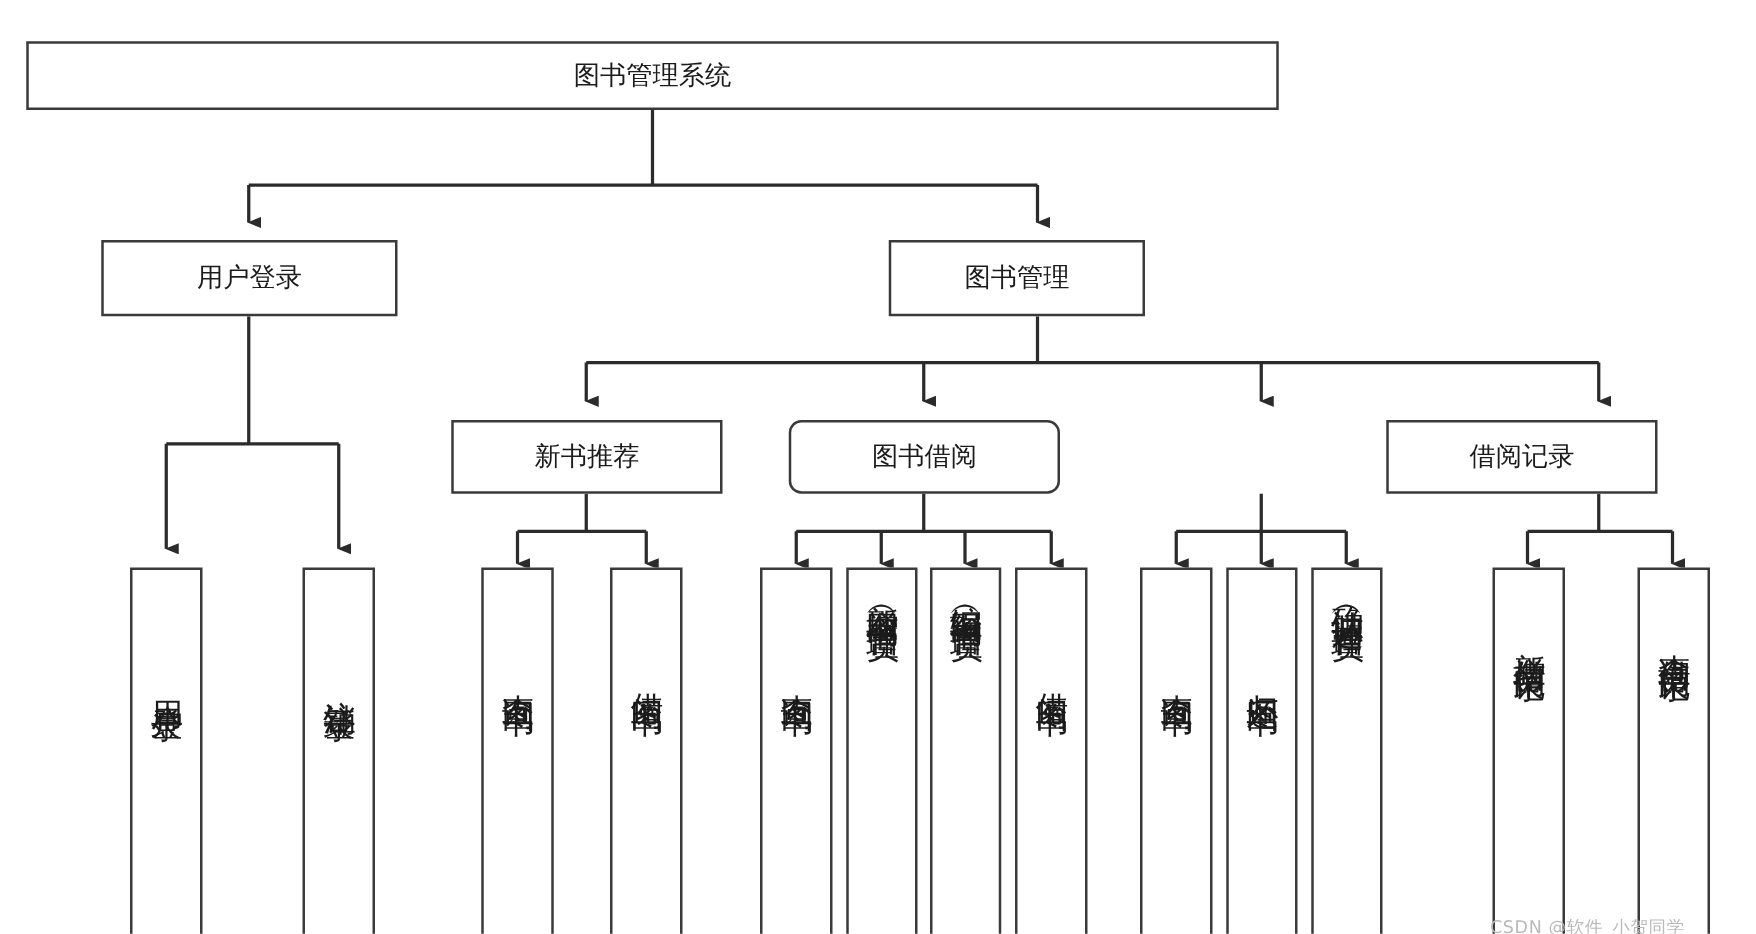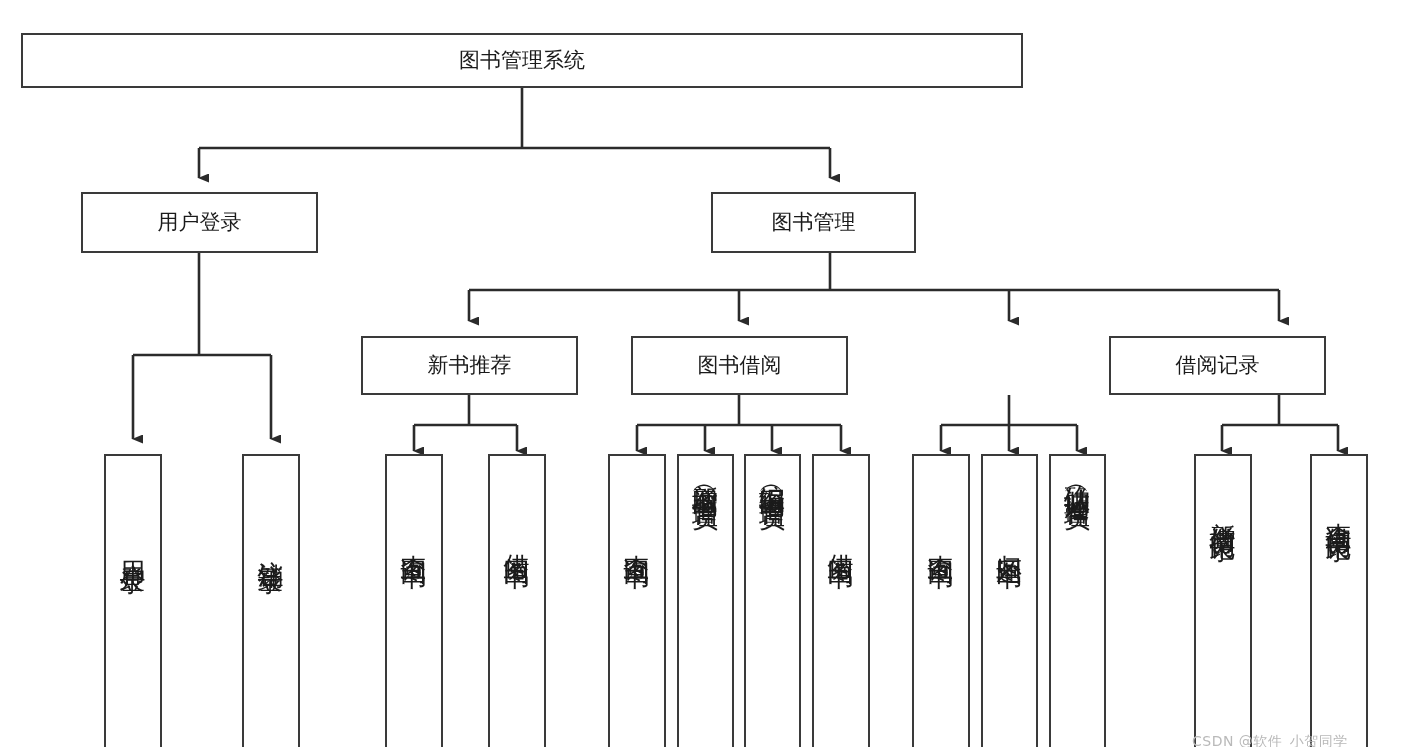--- a/index.html
+++ b/index.html
@@ -131,21 +131,21 @@
   <div class="node horiz" style="left:81px; top:172px; width:237px; height:61px;">
     <span class="node-label">用户登录</span>
   </div>
   <div class="node horiz" style="left:711px; top:172px; width:205px; height:61px;">
     <span class="node-label">图书管理</span>
   </div>
 
   <div class="node horiz" style="left:361px; top:316px; width:217px; height:59px;">
     <span class="node-label">新书推荐</span>
   </div>
-  <div class="node horiz" style="left:631px; top:316px; width:217px; height:59px;">
+  <div class="node horiz" style="left:631px; top:316px; width:217px; height:59px;border-radius:10px;">
     <span class="node-label">图书借阅</span>
   </div>
   <div class="node horiz" style="left:1109px; top:316px; width:217px; height:59px;">
     <span class="node-label">借阅记录</span>
   </div>
 
   <div class="node vert" style="left:104px; top:434px; width:58px; height:301px; padding-top:84px;">
     <span class="node-label">用户登录</span>
   </div>
   <div class="node vert" style="left:242px; top:434px; width:58px; height:301px; padding-top:84px;">

